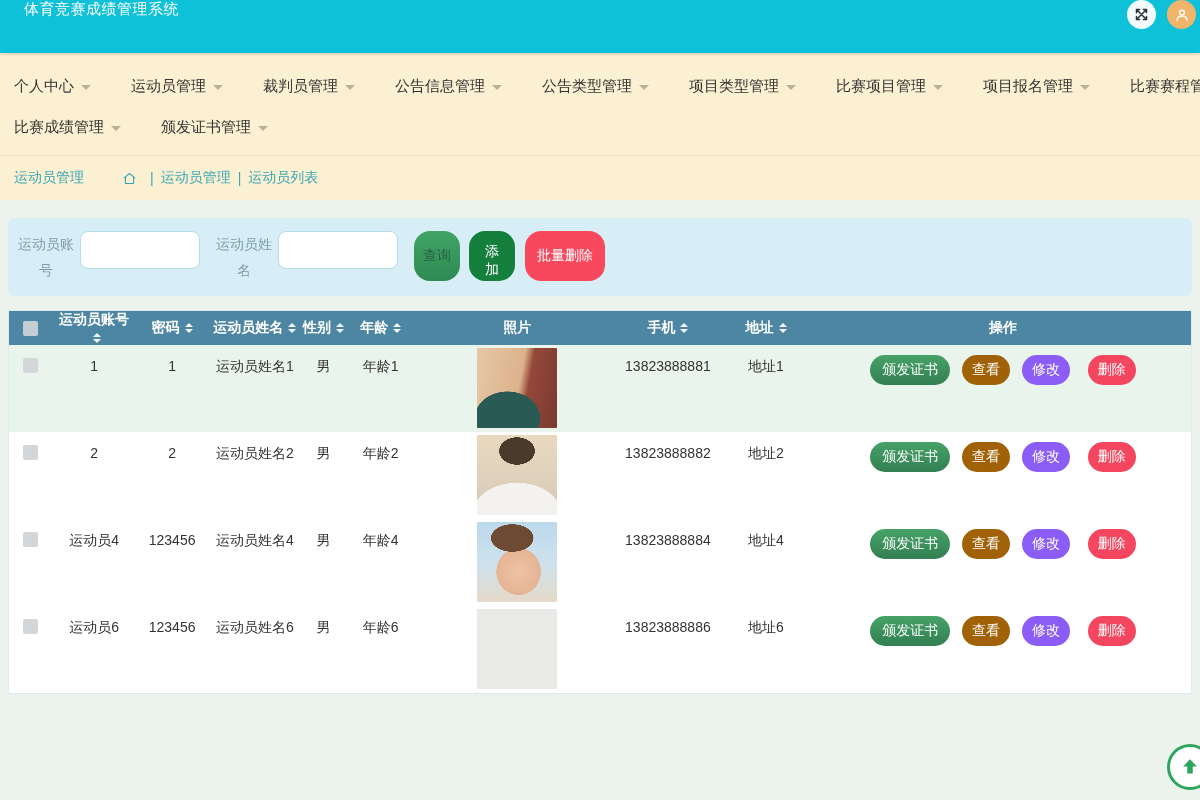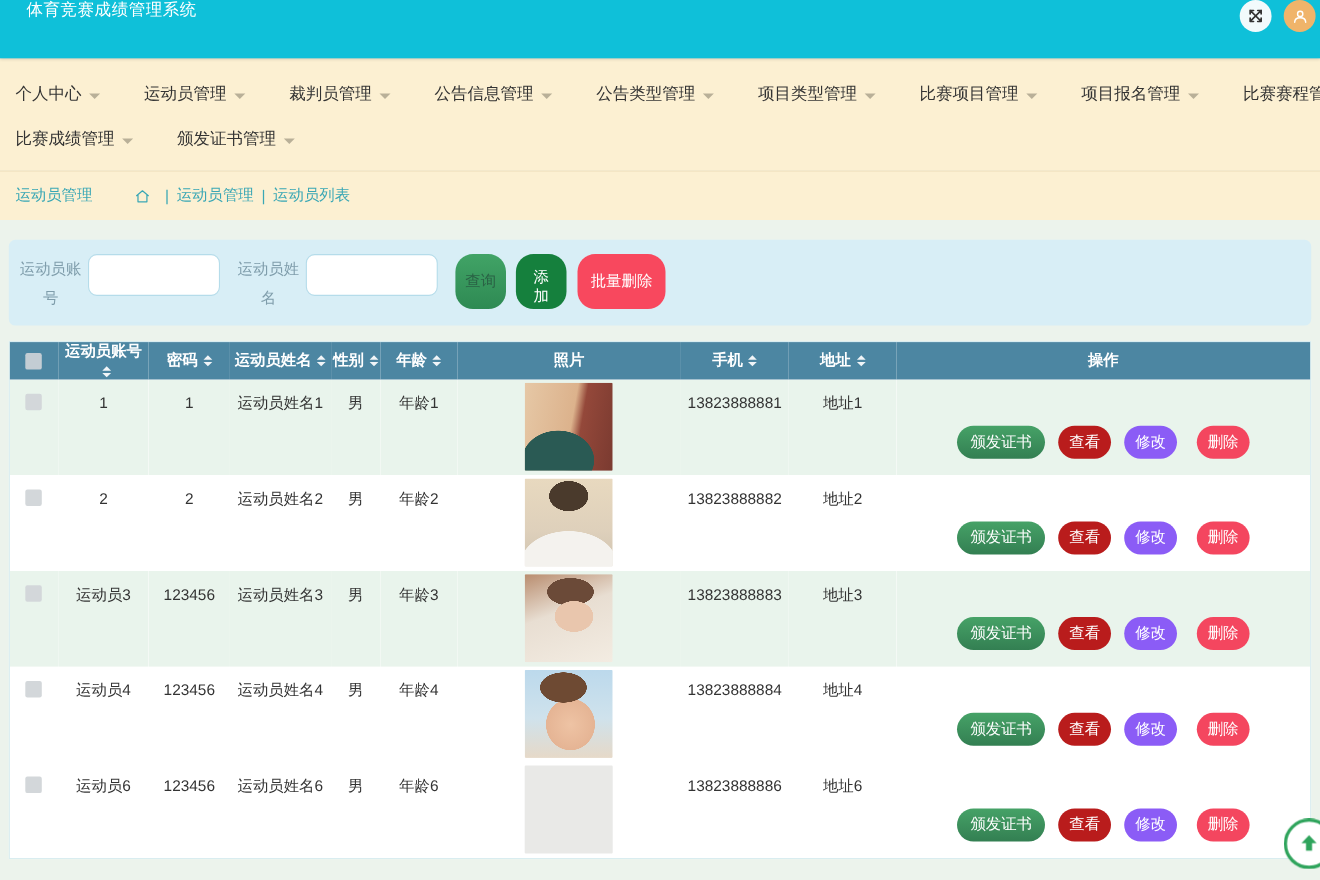--- a/index.html
+++ b/index.html
@@ -93,21 +93,21 @@
   .photo-5 { background:
       radial-gradient(38px 46px at 74% 78%, #f0efea 0%, #f0efea 58%, rgba(0,0,0,0) 59%),
       radial-gradient(24px 22px at 62% 34%, #caa88c 0%, #caa88c 58%, rgba(0,0,0,0) 59%),
       linear-gradient(135deg,#a8c9a4 0%,#7fae7e 50%,#5c8f60 100%); }
   .photo-6 { background:#e9e9e7; }
 
   .cell-actions { padding-top:10px !important; white-space:nowrap; }
   .abtn { height:30px; border:none; border-radius:15px; color:#fff; font-size:14px;
           margin:0 4px; padding:0 10px; cursor:pointer; }
   .abtn.issue { background:linear-gradient(180deg,#46a267,#337f52); padding:0 12px; }
-  .abtn.view  { background:#b91c1c;margin-top:32px; }
+  .abtn.view  { background:#a16207; }
   .abtn.edit  { background:#8b5cf6; }
   .abtn.del   { background:#f4465f;margin-left:10px; }
 
   .backtop { position:fixed; right:-13px; bottom:10px; width:46px; height:46px;
              border-radius:50%; background:#fff; border:3px solid #2fa45c; cursor:pointer;
              display:flex; align-items:center; justify-content:center; padding:0; z-index:10; }
 </style>
 </head>
 <body>
 
@@ -269,41 +269,20 @@
             </td>
         <td>13823888882</td>
         <td>地址2</td>
         <td class="cell-actions">
           <button class="abtn issue">颁发证书</button>
           <button class="abtn view">查看</button>
           <button class="abtn edit">修改</button>
           <button class="abtn del">删除</button>
         </td>
       </tr>
-      <tr class="row-odd">
-        <td>
-              <div class="cb"></div>
-            </td>
-        <td>运动员3</td>
-        <td>123456</td>
-        <td>运动员姓名3</td>
-        <td>男</td>
-        <td>年龄3</td>
-        <td class="cell-photo">
-              <div class="photo photo-3"></div>
-            </td>
-        <td>13823888883</td>
-        <td>地址3</td>
-        <td class="cell-actions">
-          <button class="abtn issue">颁发证书</button>
-          <button class="abtn view">查看</button>
-          <button class="abtn edit">修改</button>
-          <button class="abtn del">删除</button>
-        </td>
-      </tr>
       <tr class="row-even">
         <td>
               <div class="cb"></div>
             </td>
         <td>运动员4</td>
         <td>123456</td>
         <td>运动员姓名4</td>
         <td>男</td>
         <td>年龄4</td>
         <td class="cell-photo">

